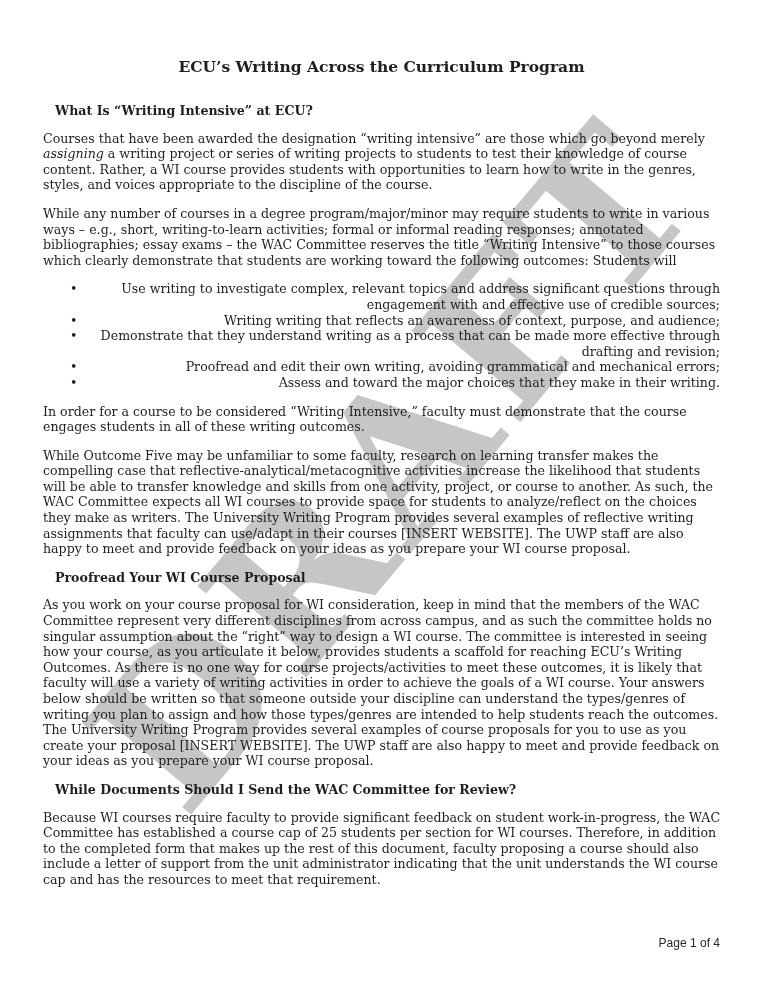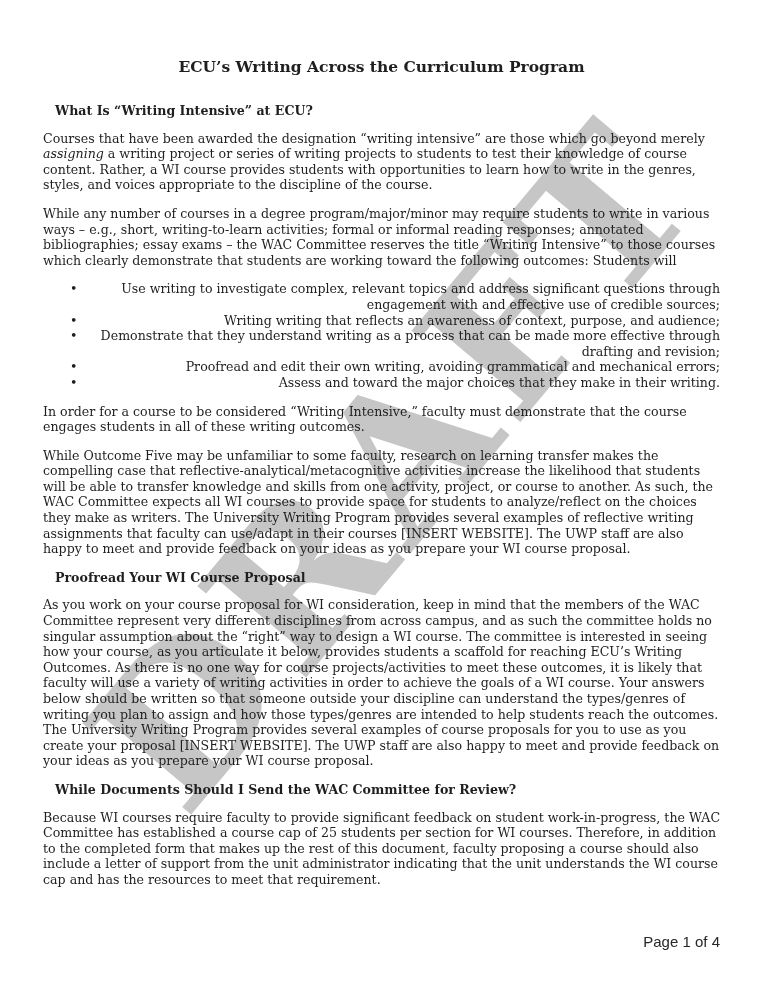--- a/index.html
+++ b/index.html
@@ -53,21 +53,21 @@
     content:"\2022";
     position:absolute;
     left:-18px;
     top:0;
   }
   .page-number{
     position:absolute;
     right:48px;bottom:44px;
     z-index:1;
     font-family:"Liberation Sans", sans-serif;
-    font-size:15px;
+    font-size:12px;
     color:#262626;
   }
 </style>
 </head>
 <body>
 
 <div class="page">
 
   <div class="watermark">DRAFT</div>
 

